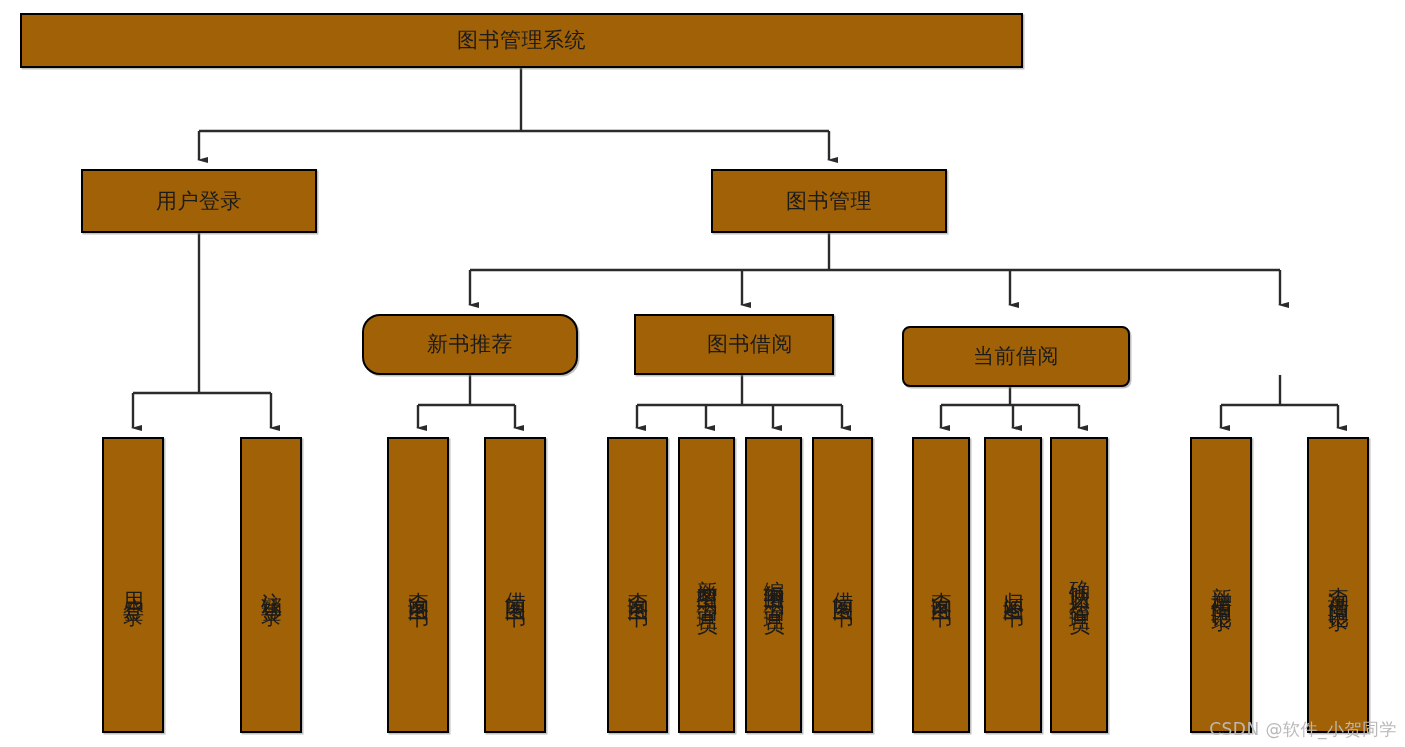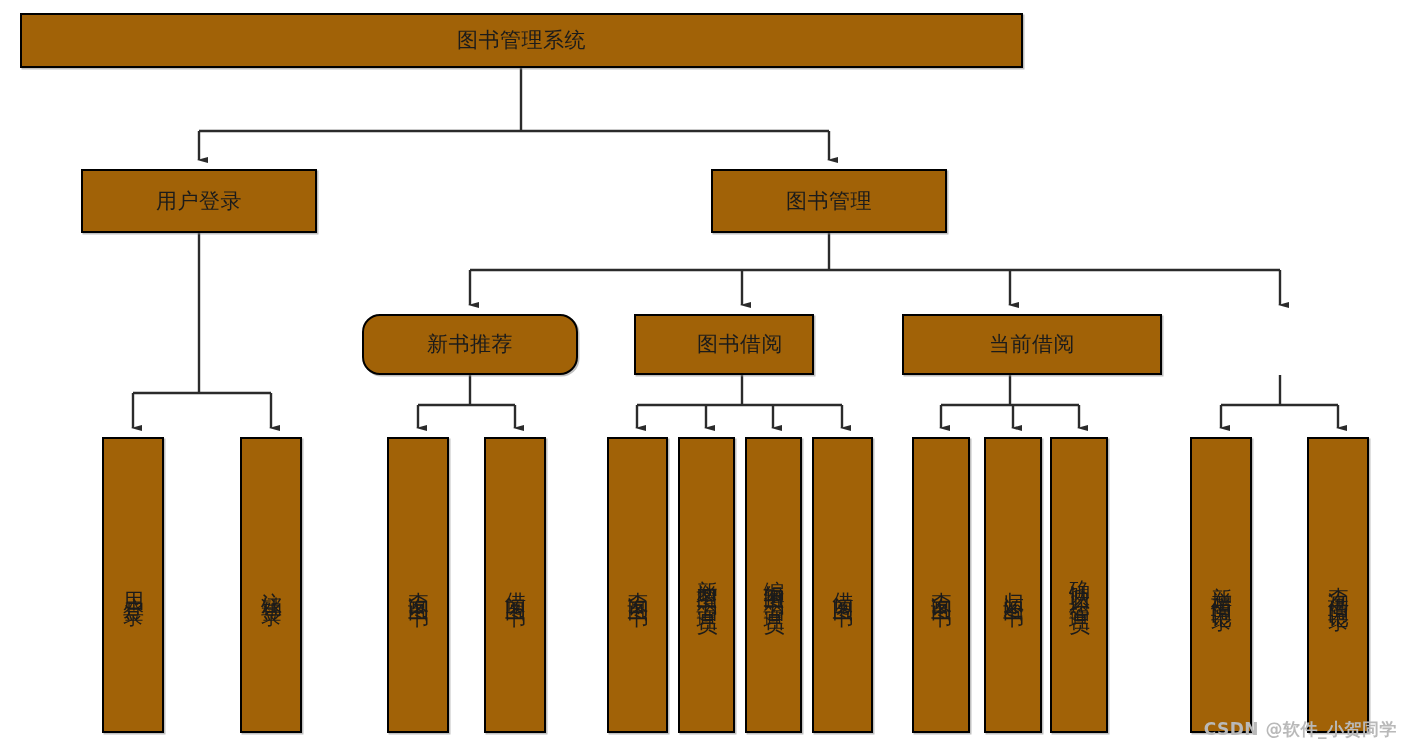--- a/index.html
+++ b/index.html
@@ -52,21 +52,20 @@
     white-space: nowrap;
   }
   #watermark {
     position: absolute;
     right: 8px;
     bottom: 6px;
     font-size: 17px;
     color: #b9b9b9;
     letter-spacing: 0.5px;
     white-space: nowrap;
-    font-weight: bold;
   }
 </style>
 </head>
 <body>
 
 <div id="canvas">
 
   <svg class="edges" viewBox="0 0 1405 747" xmlns="http://www.w3.org/2000/svg">
     <defs>
       <marker id="arrow" markerWidth="10" markerHeight="12" refX="3" refY="9" orient="auto" markerUnits="userSpaceOnUse">
@@ -126,24 +125,24 @@
   <div class="node horizontal" style="left:81px;top:169px;width:236px;height:64px;">
     <span class="label">用户登录</span>
   </div>
   <div class="node horizontal" style="left:711px;top:169px;width:236px;height:64px;">
     <span class="label">图书管理</span>
   </div>
 
   <div class="node horizontal" style="left:362px;top:314px;width:216px;height:61px;border-radius:18px;">
     <span class="label">新书推荐</span>
   </div>
-  <div class="node horizontal" style="left:634px;top:314px;width:180px;height:61px;padding-left:32px;">
+  <div class="node horizontal" style="left:634px;top:314px;width:200px;height:61px;padding-left:32px;">
     <span class="label">图书借阅</span>
   </div>
-  <div class="node horizontal" style="left:902px;top:314px;width:260px;height:61px;">
+  <div class="node horizontal" style="left:902px;top:326px;width:228px;height:61px;border-radius:8px;">
     <span class="label">当前借阅</span>
   </div>
 
   <div class="node vertical" style="left:102px;top:437px;width:62px;height:296px;">
     <span class="label">用户登录</span>
   </div>
   <div class="node vertical" style="left:240px;top:437px;width:62px;height:296px;">
     <span class="label">注销登录</span>
   </div>
   <div class="node vertical" style="left:387px;top:437px;width:62px;height:296px;">

